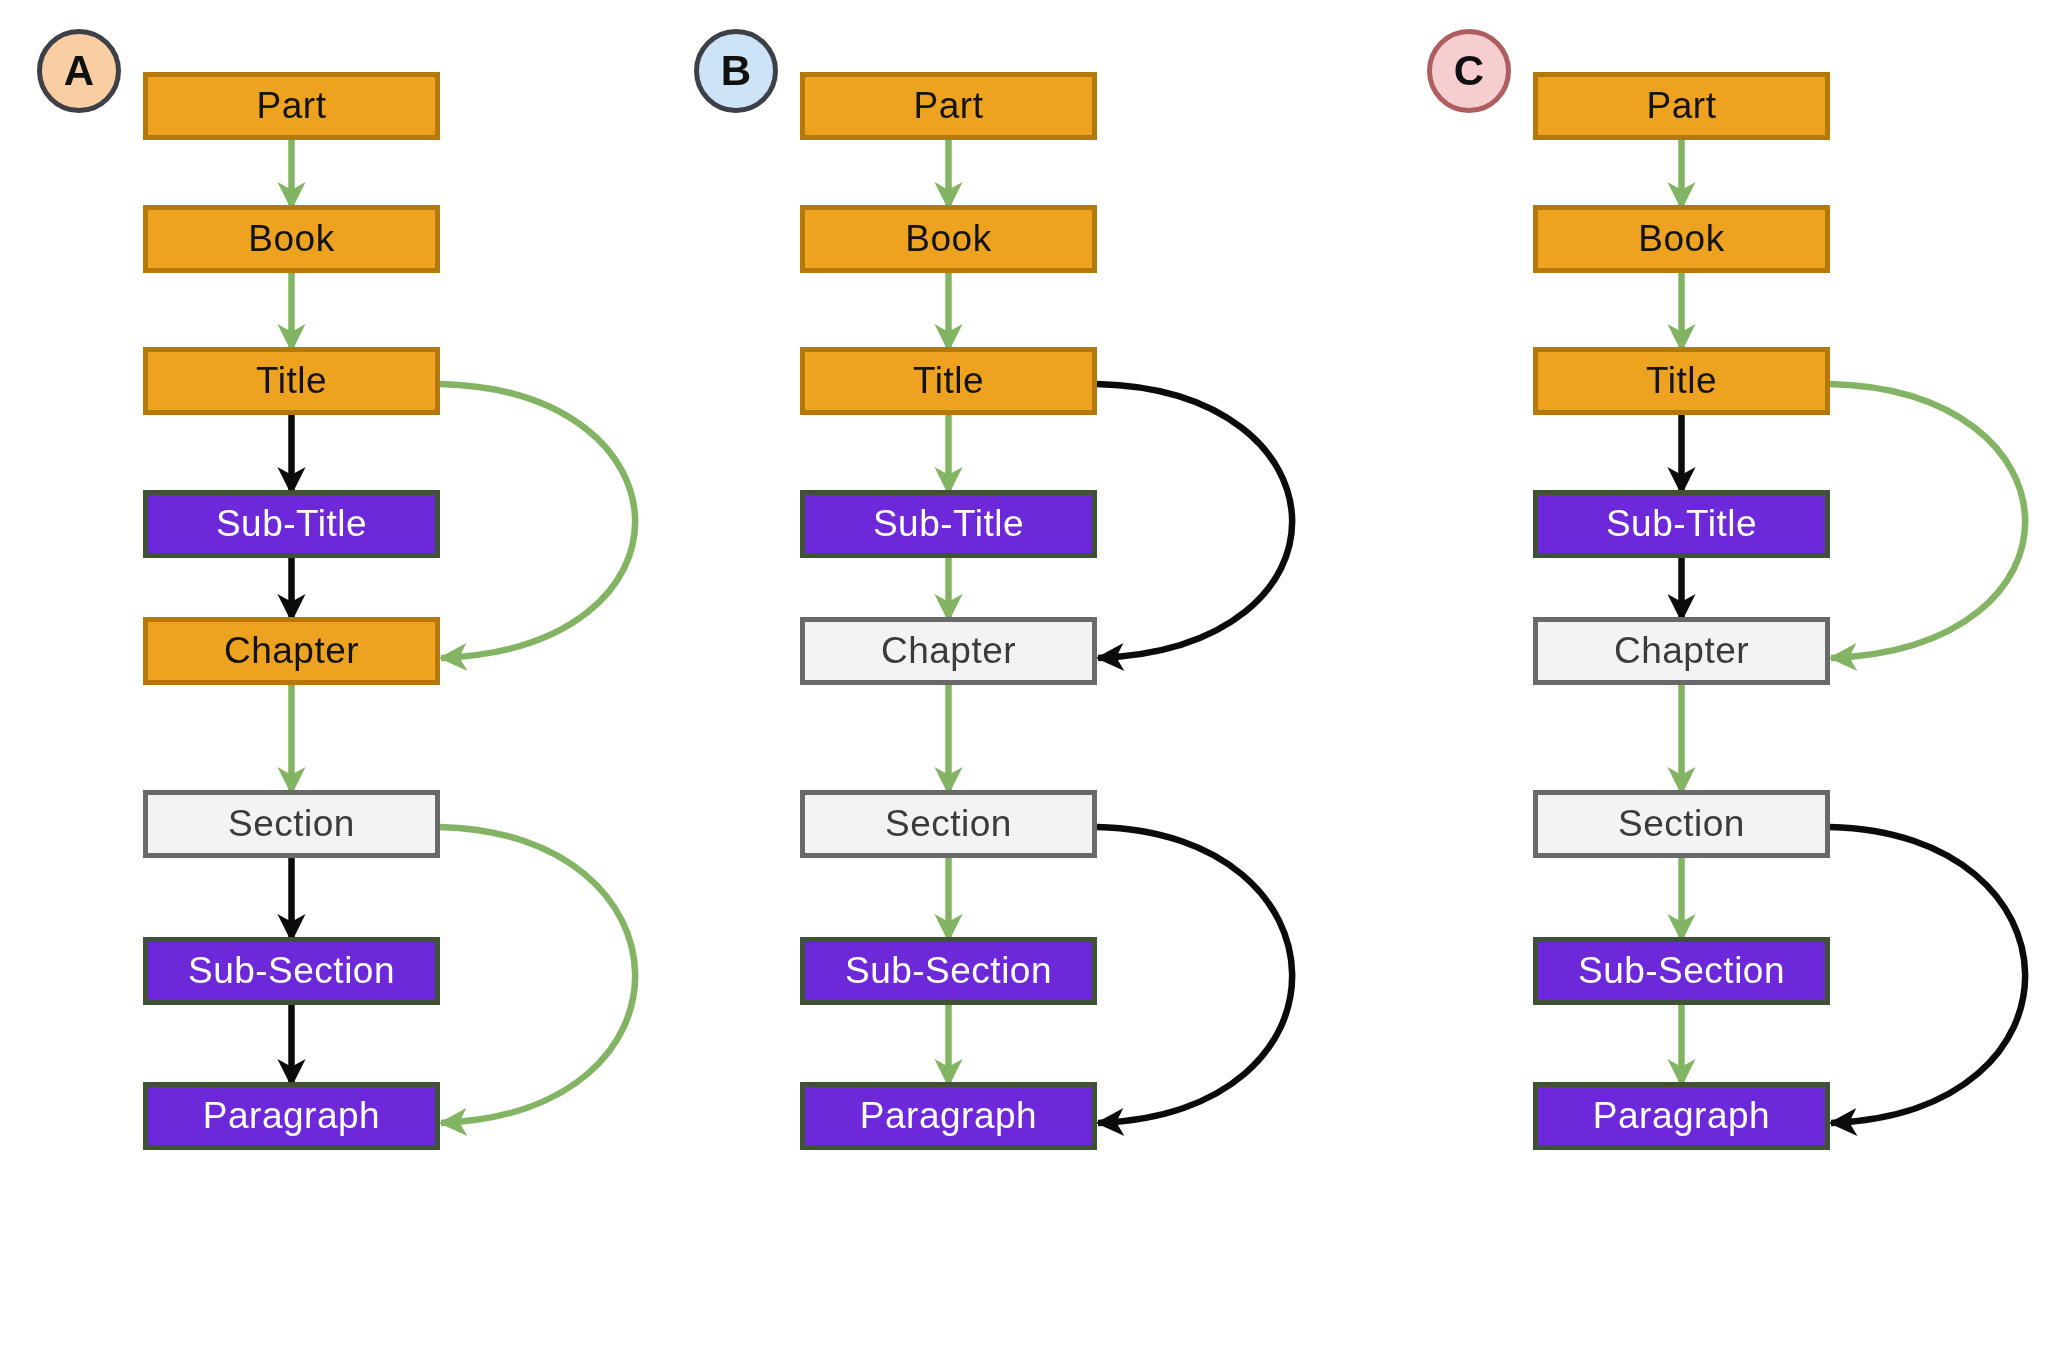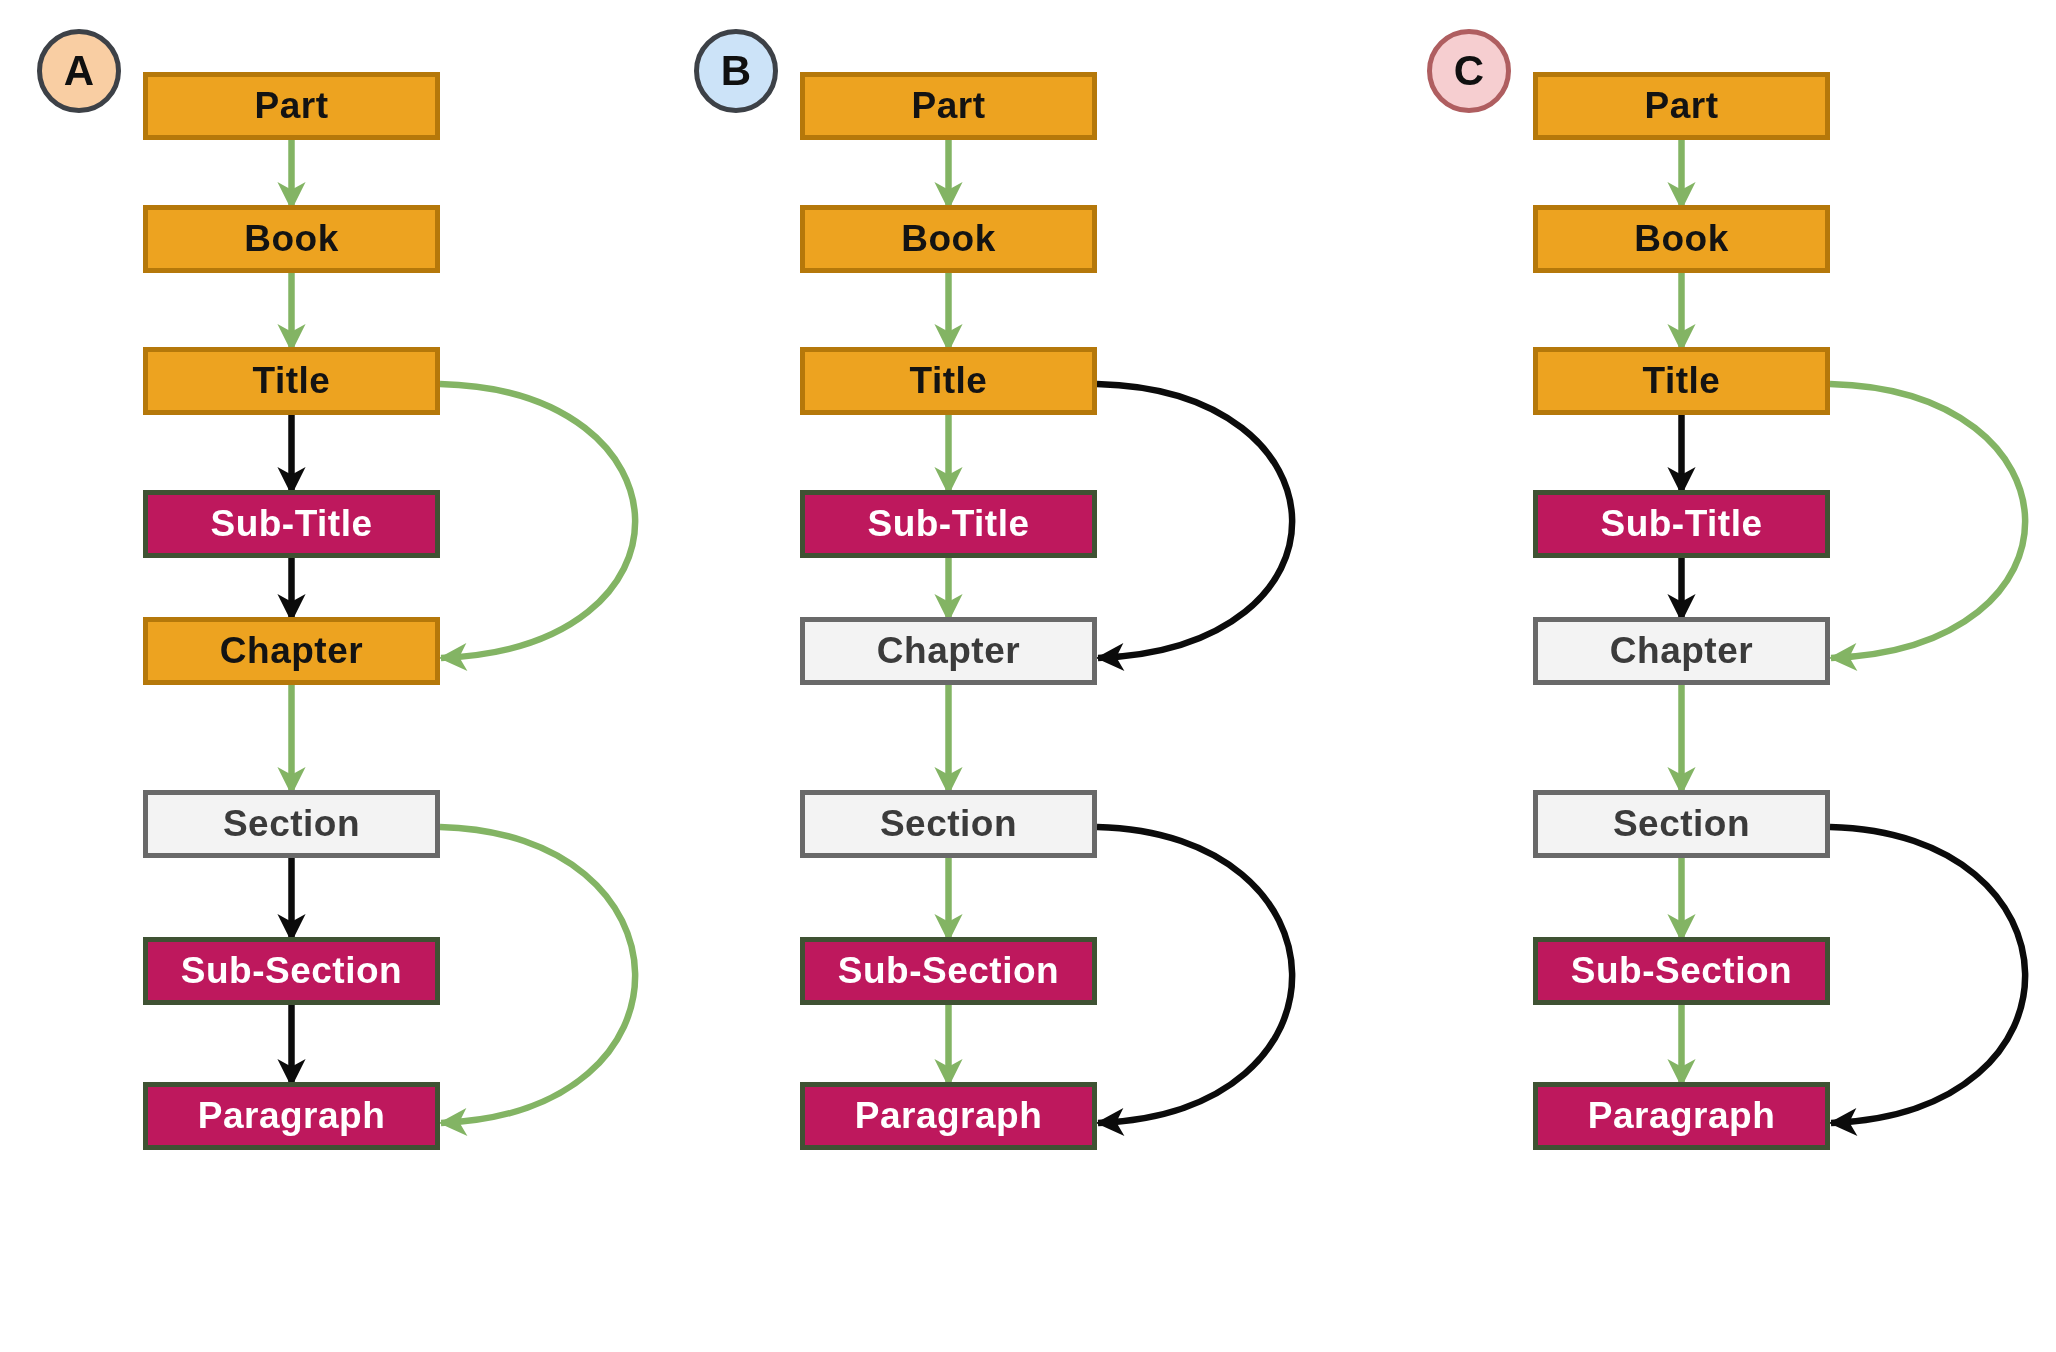--- a/index.html
+++ b/index.html
@@ -10,24 +10,24 @@
   .diagram{position:absolute;top:0;width:700px;height:1260px;}
   svg.arrows{position:absolute;left:0;top:0;z-index:1;}
   .badge{
     position:absolute;left:37px;top:29px;width:84px;height:84px;border-radius:50%;
     border:5px solid #3D4147;box-sizing:border-box;display:flex;align-items:center;justify-content:center;
     font-weight:700;font-size:42px;color:#101010;z-index:2;
   }
   .box{
     position:absolute;left:143px;width:297px;height:68px;box-sizing:border-box;
     border:5px solid;display:flex;align-items:center;justify-content:center;
-    font-weight:700;font-size:37px;letter-spacing:0.5px;z-index:2;
+    font-weight:400;font-size:37px;letter-spacing:0.5px;z-index:2;
   }
   .box.orange{background:#EDA320;border-color:#B5780A;color:#131313;}
-  .box.teal{background:#be185d;border-color:#3F5233;color:#FFFFFF;}
+  .box.teal{background:#6d28d9;border-color:#3F5233;color:#FFFFFF;}
   .box.light{background:#F3F3F3;border-color:#696969;color:#3B3B3B;}
 </style>
 </head>
 <body>
 
 <div class="canvas" id="canvas">
     <section class="diagram" style="left: 0px;">
       <svg class="arrows" width="700" height="1260" viewBox="0 0 700 1260">
         <defs>
           <marker id="mk-A-green" viewBox="0 0 12 12" refX="10.2" refY="6" markerWidth="5.2" markerHeight="5.2" orient="auto" markerUnits="strokeWidth">

